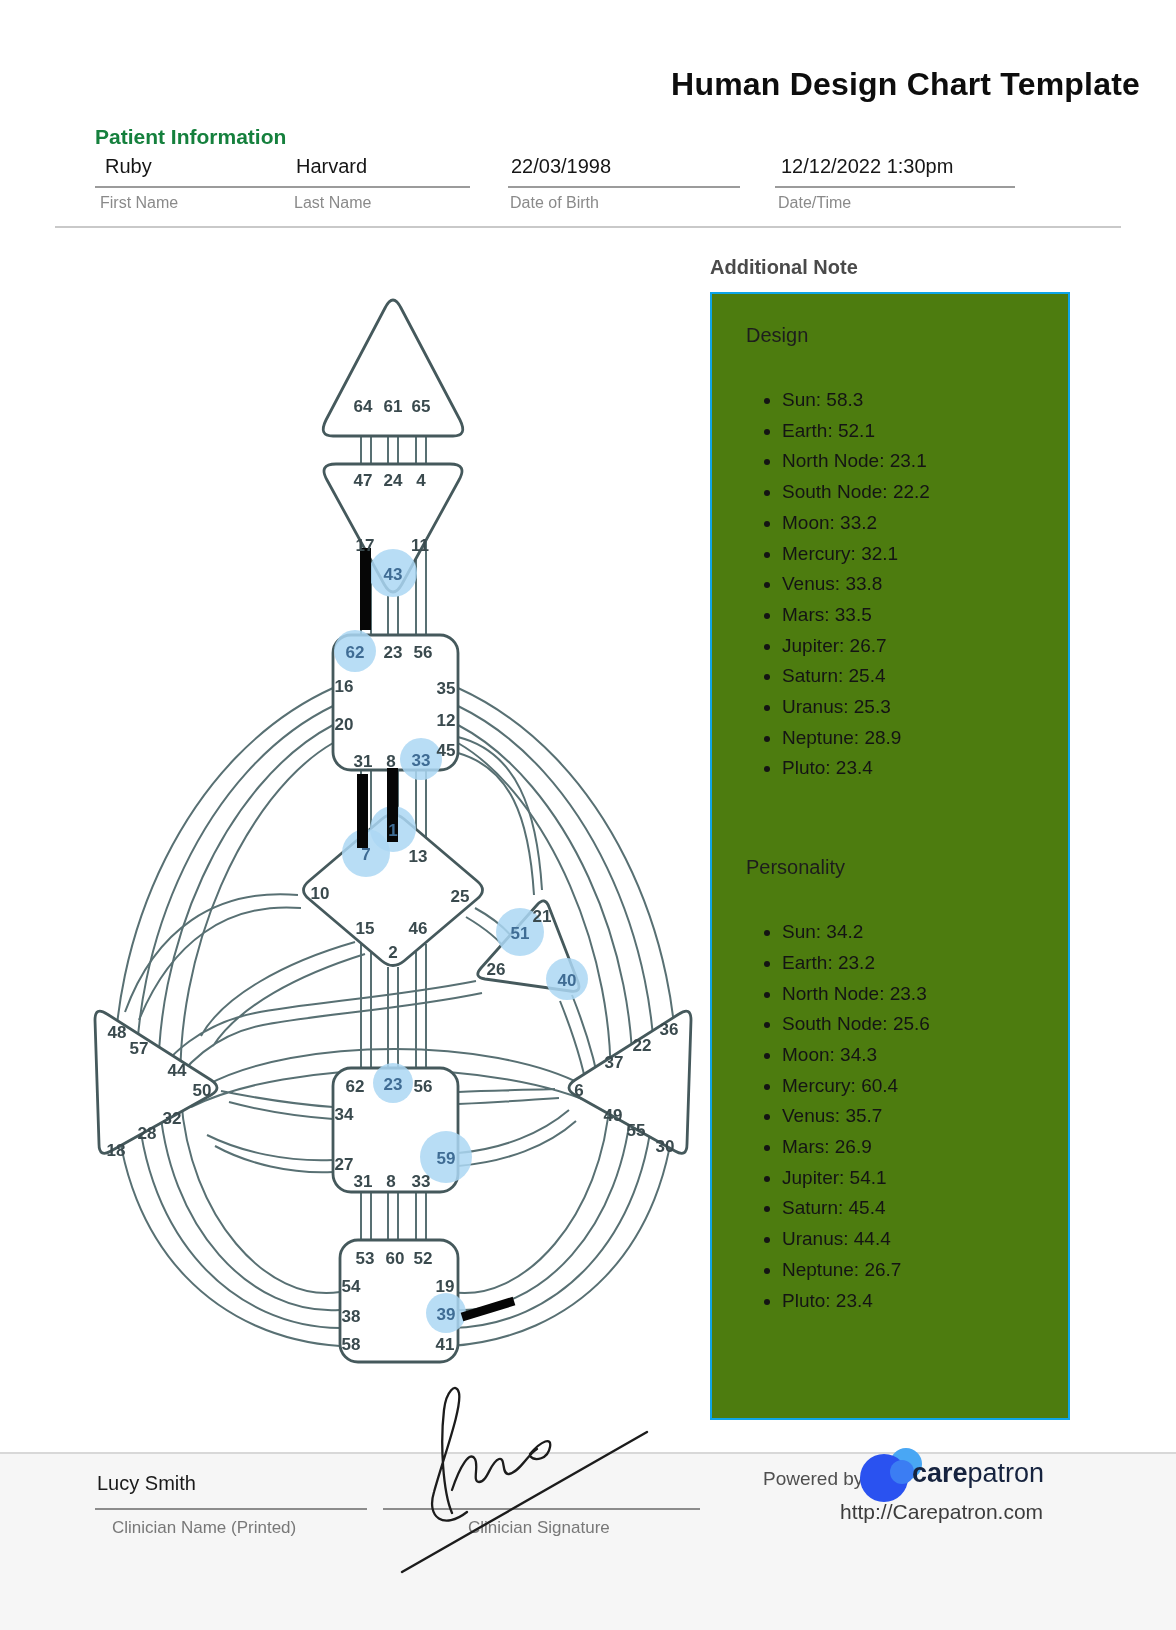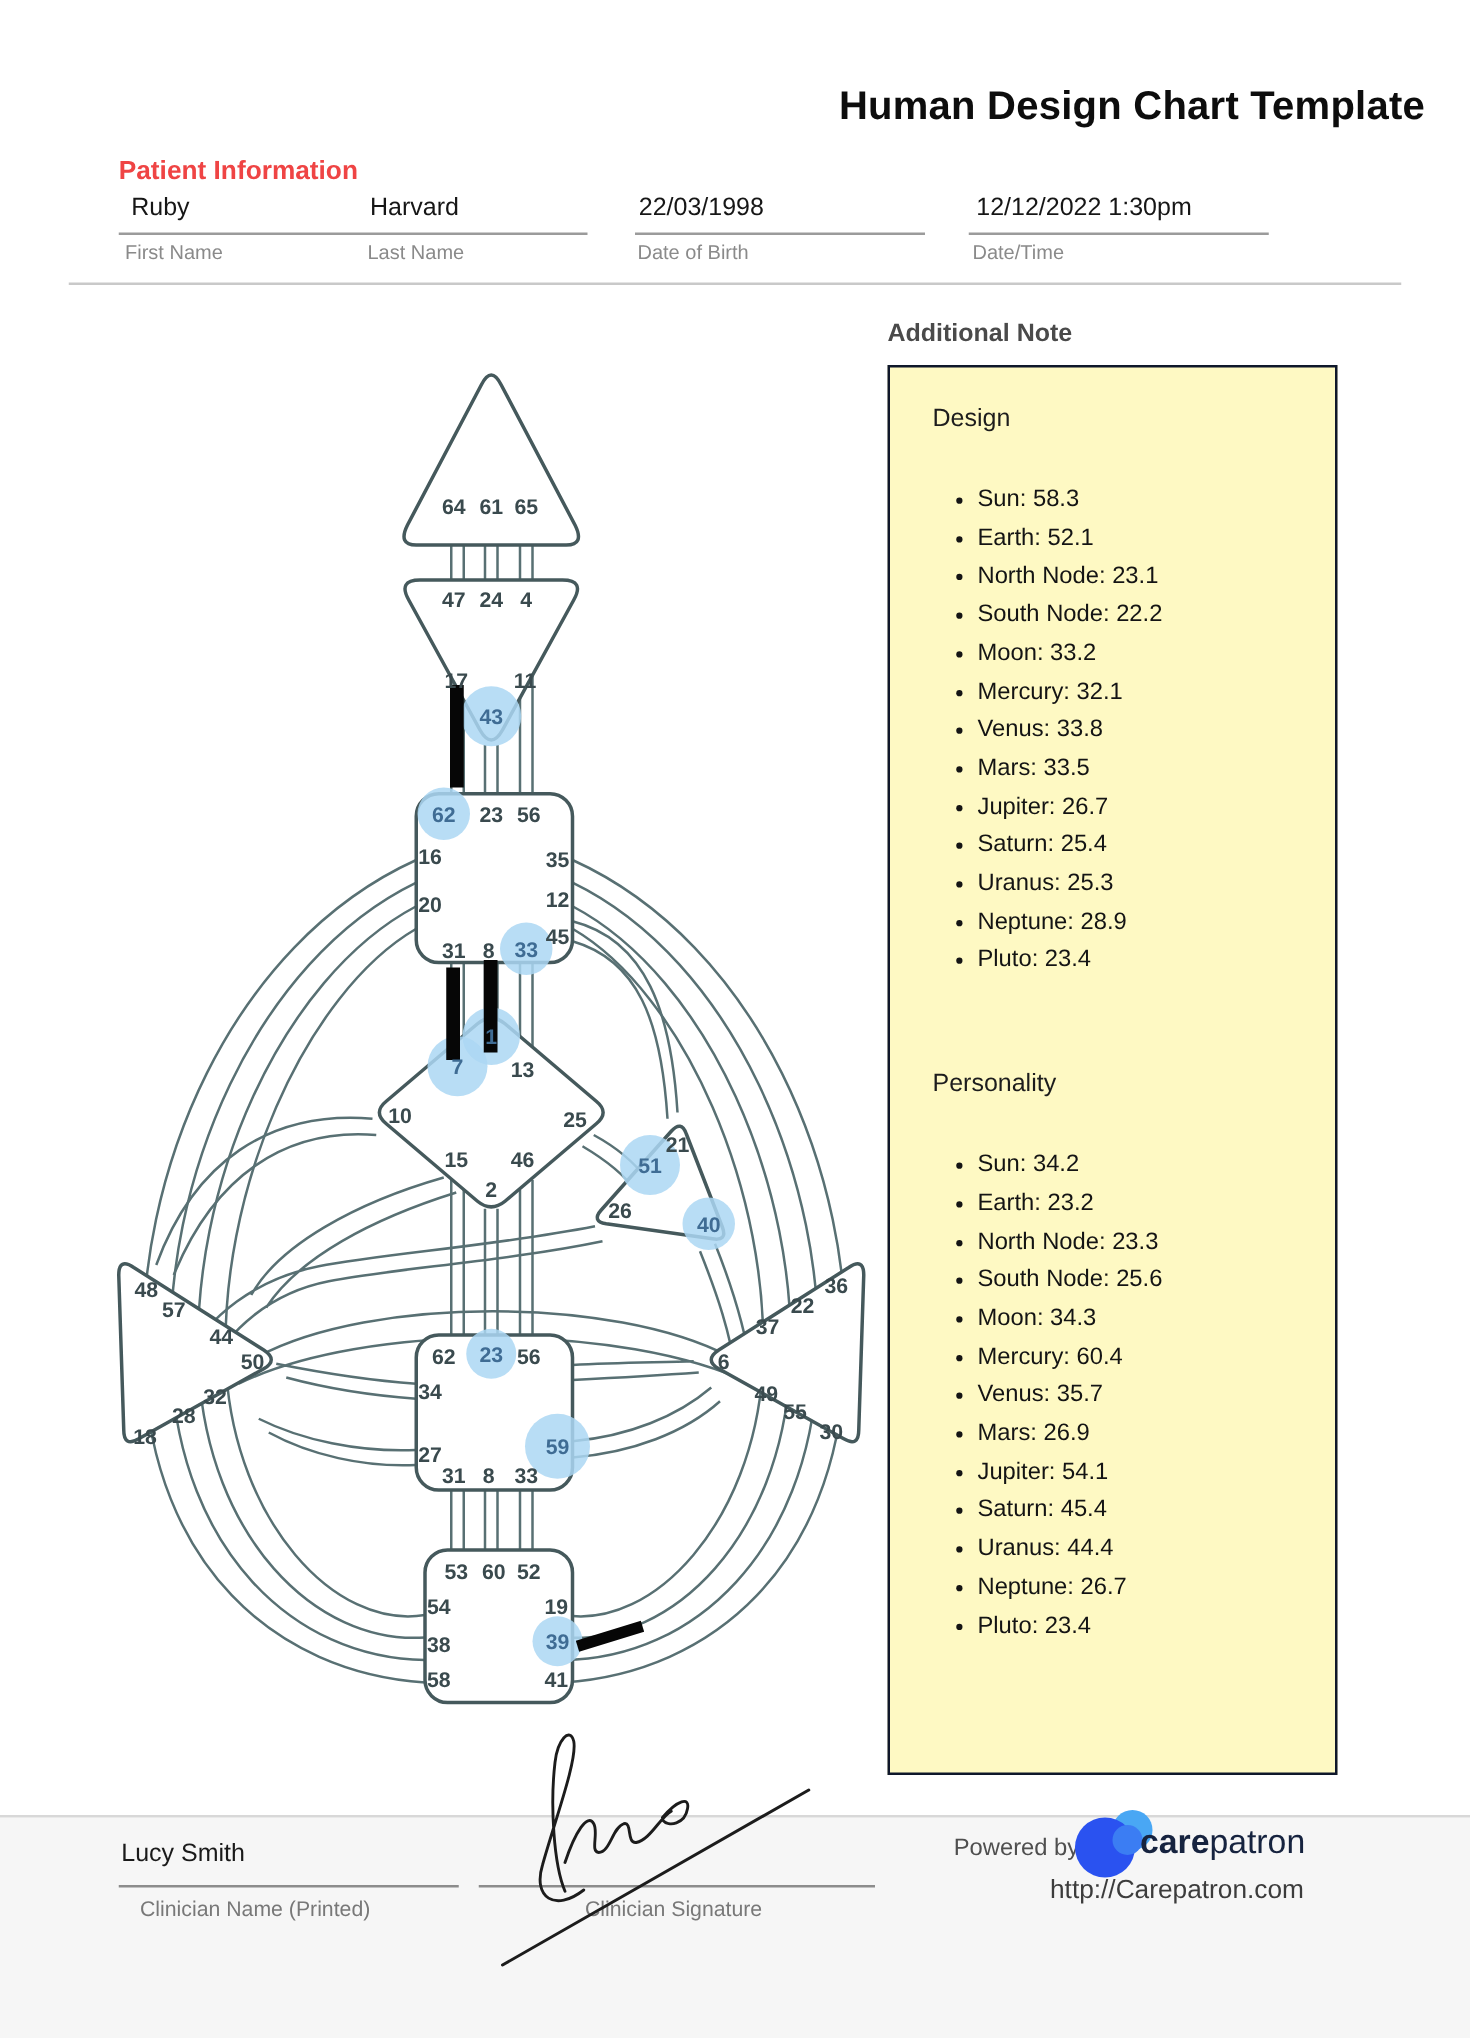--- a/index.html
+++ b/index.html
@@ -6,29 +6,29 @@
   html,body { margin:0; padding:0; }
   body {
     width:1176px; height:1630px; position:relative; background:#ffffff;
     font-family:"Liberation Sans", sans-serif; color:#111; overflow:hidden;
   }
   .abs { position:absolute; }
 
   .page-title { left:0; top:66px; width:1140px; text-align:right;
     font-size:32px; font-weight:bold; color:#0d0d0d; letter-spacing:0.2px; }
 
-  .pi-title { left:95px; top:125px; font-size:21px; font-weight:bold; color:#ef4444; }
+  .pi-title { left:95px; top:125px; font-size:21px; font-weight:bold; color:#15803d; }
   .pi-value { top:155px; font-size:20px; color:#161616; }
   .pi-line  { top:186px; border-top:2px solid #9b9b9b; height:0; }
   .pi-label { top:194px; font-size:16px; color:#8a8a8a; }
   .top-divider { left:55px; top:226px; width:1066px; border-top:2px solid #c9c9c9; height:0; }
 
   .note-title { left:710px; top:256px; font-size:20px; font-weight:bold; color:#4a4a4a; }
   .note-box { left:710px; top:292px; width:360px; height:1128px;
-    border:2px solid #0f172a; background:#fef9c3; padding:26px 18px 20px 28px; }
+    border:2px solid #0ea5e9; background:#4d7c0f; padding:26px 18px 20px 28px; }
   .note-heading { font-size:20px; color:#1d1d1d; margin:4px 0 0 6px; }
   .note-heading.second { margin-top:72px; }
   .note-box ul { margin:38px 0 0 0; padding-left:42px; }
   .note-box li { font-size:19px; line-height:30.7px; color:#141414; }
 
   .chart-svg { left:55px; top:240px; }
   .chan { fill:none; stroke:#587073; stroke-width:2; }
   .cshape { fill:#ffffff; stroke:#45595c; stroke-width:2.8; stroke-linejoin:round; }
   .gate { font-family:"Liberation Sans",sans-serif; font-size:17px; font-weight:bold;
           fill:#3a4a4e; text-anchor:middle; dominant-baseline:central; }

